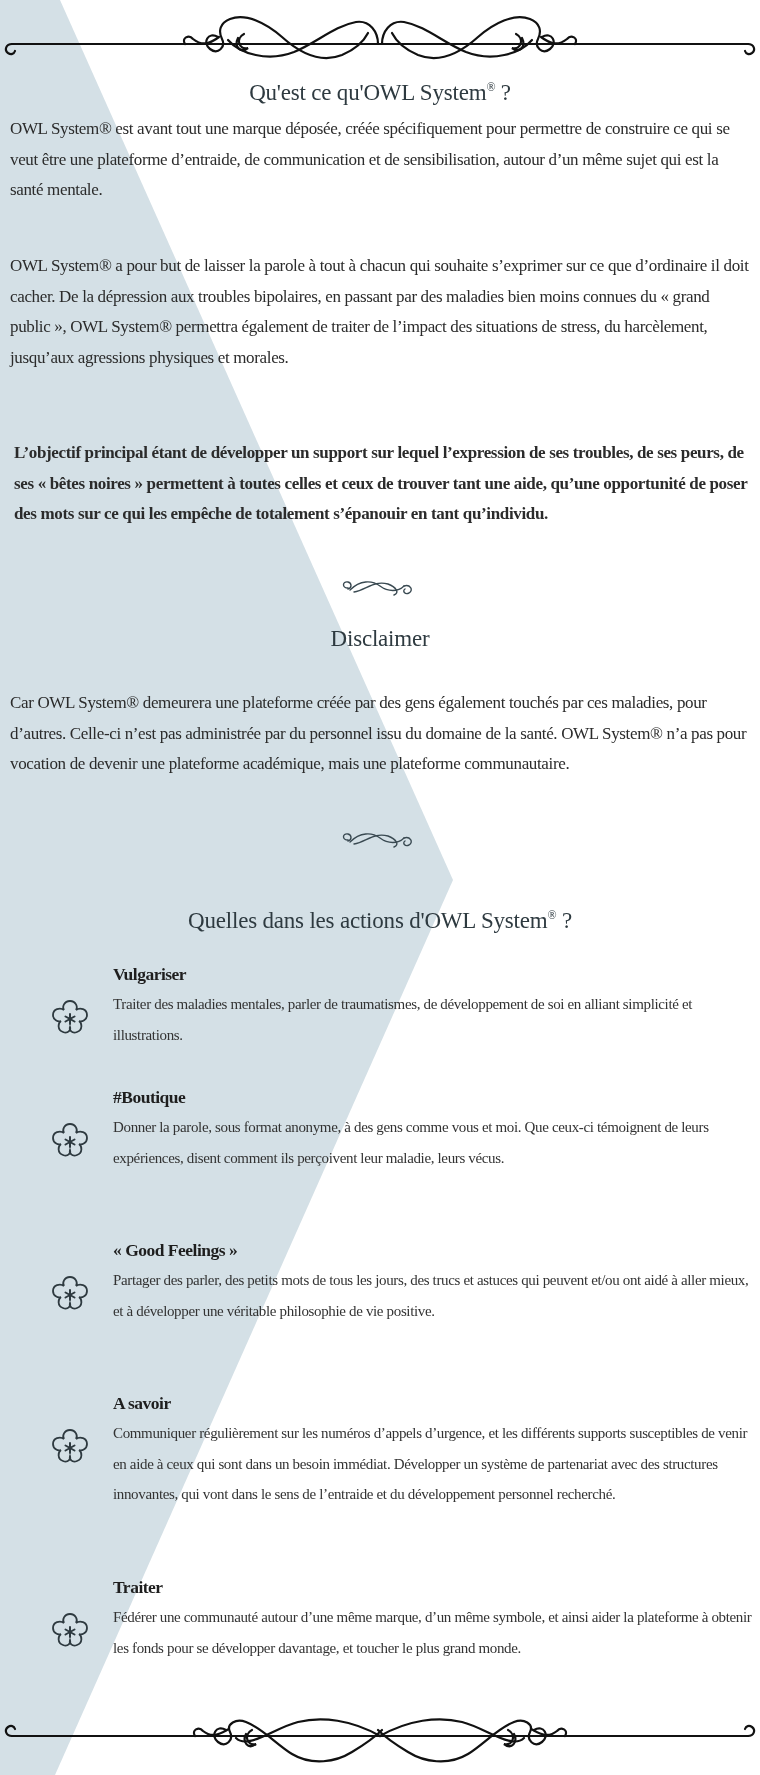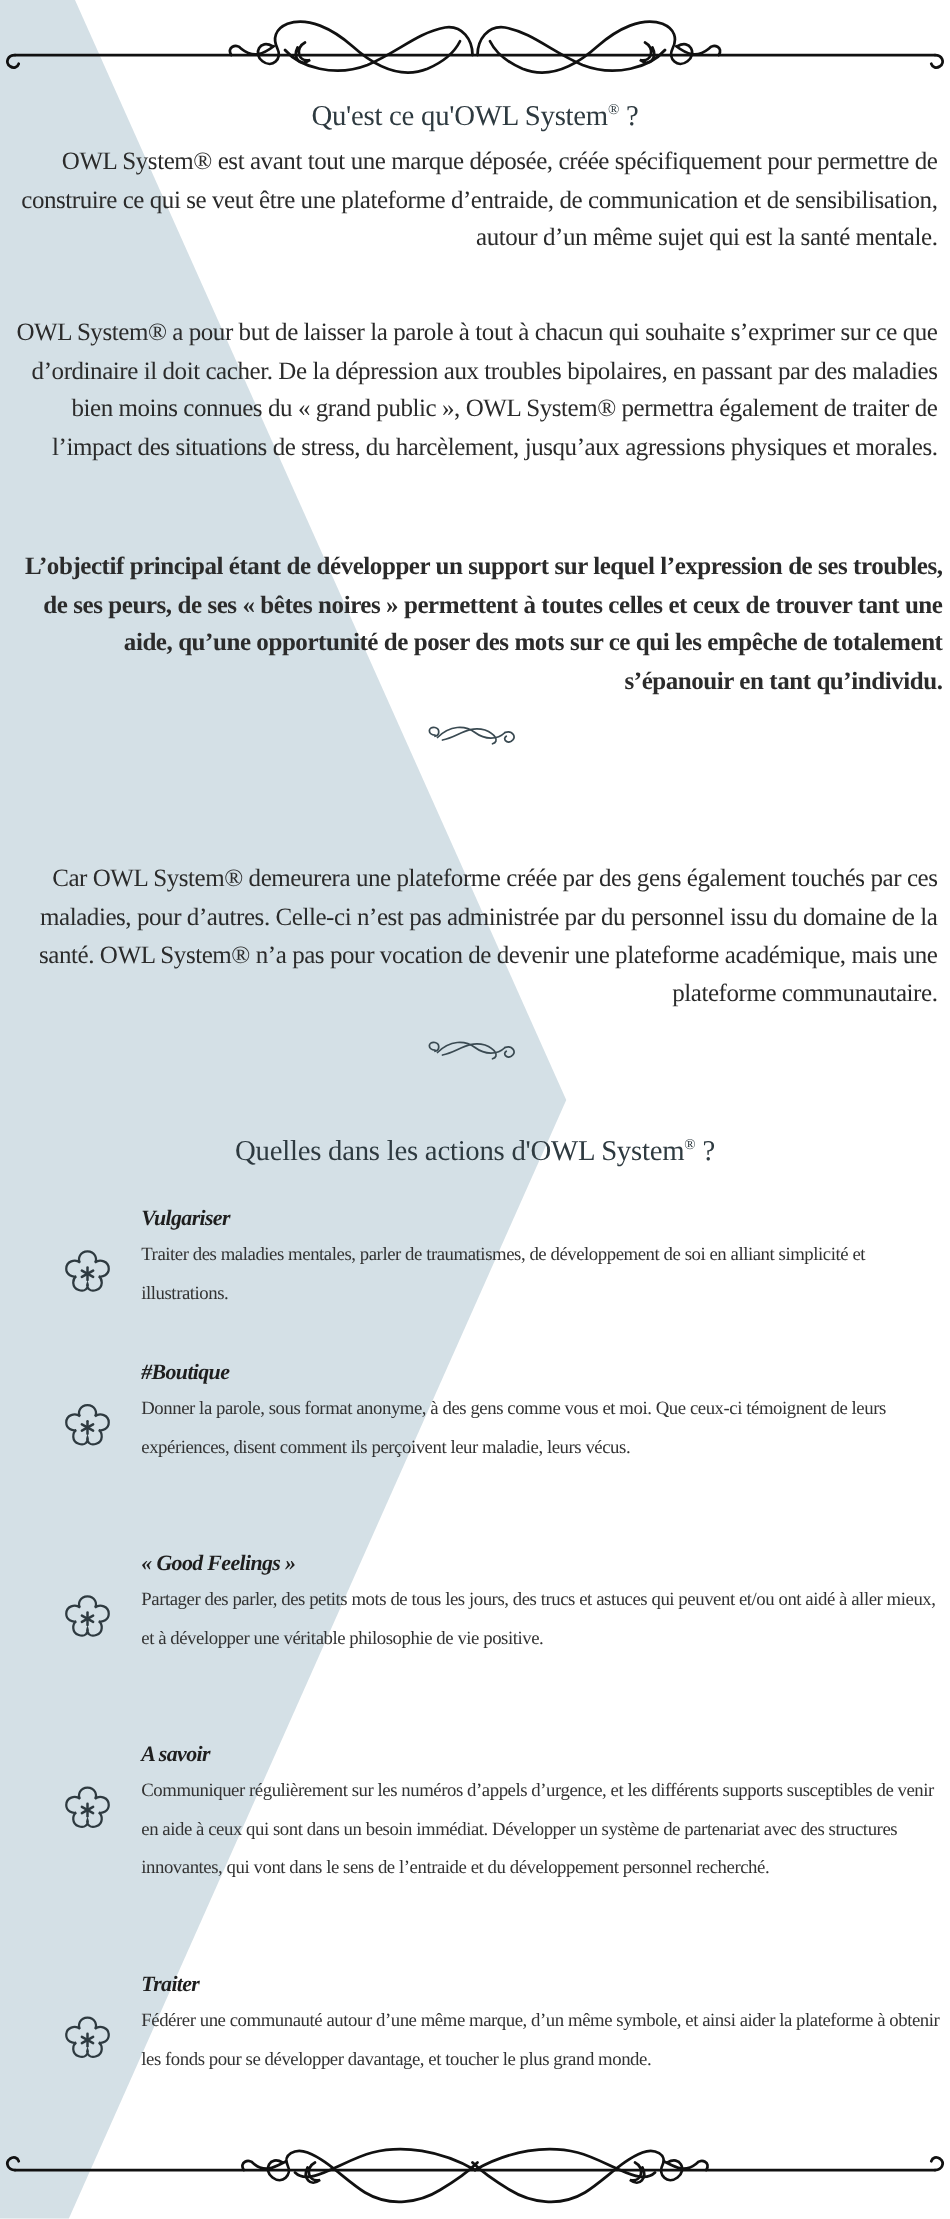--- a/index.html
+++ b/index.html
@@ -31,39 +31,39 @@
     text-align: center;
     font-family: "Liberation Serif", serif;
     font-size: 23px;
     color: #2e3a40;
     letter-spacing: -0.2px;
   }
   .heading sup { font-size: 12px; }
 
   .para {
     position: absolute; left: 10px; width: 740px;
-    text-align: right;
-    font-family: "Liberation Serif", serif;
-    font-size: 20px;
+    text-align: left;
+    font-family: "Liberation Serif", serif;
+    font-size: 17px;
     line-height: 30.5px;
     color: #2b2b2b;
     letter-spacing: -0.35px;
   }
 
   .action {
     position: absolute; left: 48px; width: 700px;
   }
   .action .flower {
     position: absolute; left: 2px; top: 34px;
     width: 40px; height: 42px;
   }
   .action .title {
     position: absolute; left: 65px; top: 0;
     font-family: "Liberation Serif", serif;
-    font-style: italic; font-weight: bold;
+    font-weight: bold;
     font-size: 17.5px;
     color: #1e1e1e;
     letter-spacing: -0.5px;
   }
   .action .desc {
     position: absolute; left: 65px; top: 25px; width: 640px;
     font-family: "Liberation Serif", serif;
     font-size: 15px;
     line-height: 30.5px;
     color: #333;
@@ -105,20 +105,21 @@
 
   <svg class="divider-small" style="left:338px; top:577px;" viewBox="0 0 80 22">
     <g fill="none" stroke="#3a4a52" stroke-width="1.4" stroke-linecap="round">
       <path d="M10 11 c-6 0 -6 -7 0 -6 c4 1 4 6 0 7"></path>
       <path d="M12 13 c10 -10 22 -10 30 -4 c8 6 18 6 24 0"></path>
       <path d="M16 15 c12 -2 20 -12 34 -8 c8 3 12 9 6 11"></path>
       <path d="M66 9 c6 -2 10 4 5 7 c-4 2 -7 -2 -4 -4"></path>
     </g>
   </svg>
 
+  <div class="heading" style="top:626px;">Disclaimer</div>
   <p class="para" style="top:688px; margin:0;">Car OWL System® demeurera une plateforme créée par des gens également touchés par ces maladies, pour d’autres. Celle-ci n’est pas administrée par du personnel issu du domaine de la santé. OWL System® n’a pas pour vocation de devenir une plateforme académique, mais une plateforme communautaire.</p>
 
   <svg class="divider-small" style="left:338px; top:829px;" viewBox="0 0 80 22">
     <g fill="none" stroke="#3a4a52" stroke-width="1.4" stroke-linecap="round">
       <path d="M10 11 c-6 0 -6 -7 0 -6 c4 1 4 6 0 7"></path>
       <path d="M12 13 c10 -10 22 -10 30 -4 c8 6 18 6 24 0"></path>
       <path d="M16 15 c12 -2 20 -12 34 -8 c8 3 12 9 6 11"></path>
       <path d="M66 9 c6 -2 10 4 5 7 c-4 2 -7 -2 -4 -4"></path>
     </g>
   </svg>

